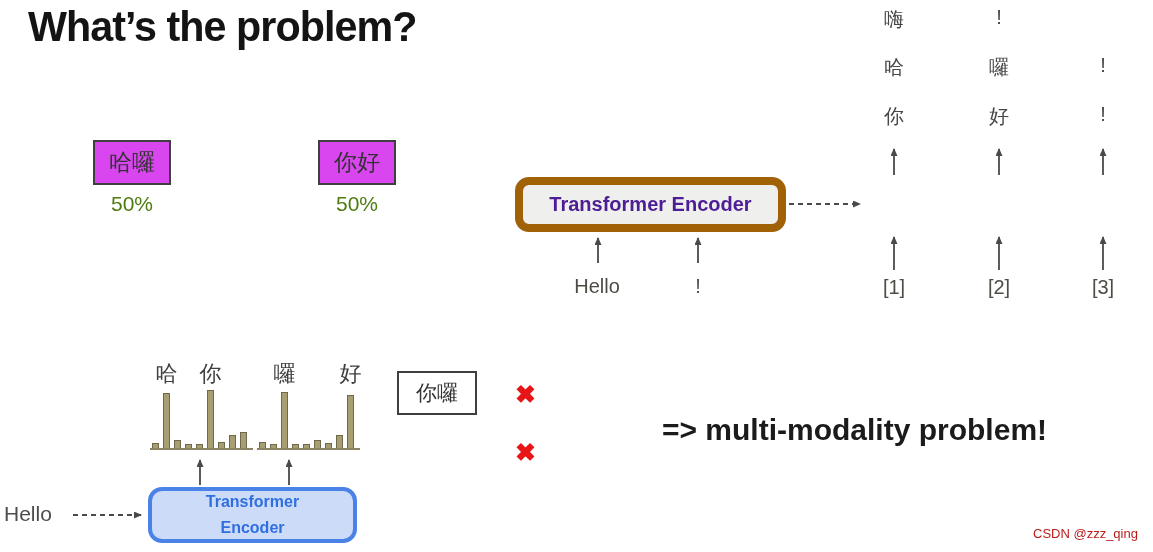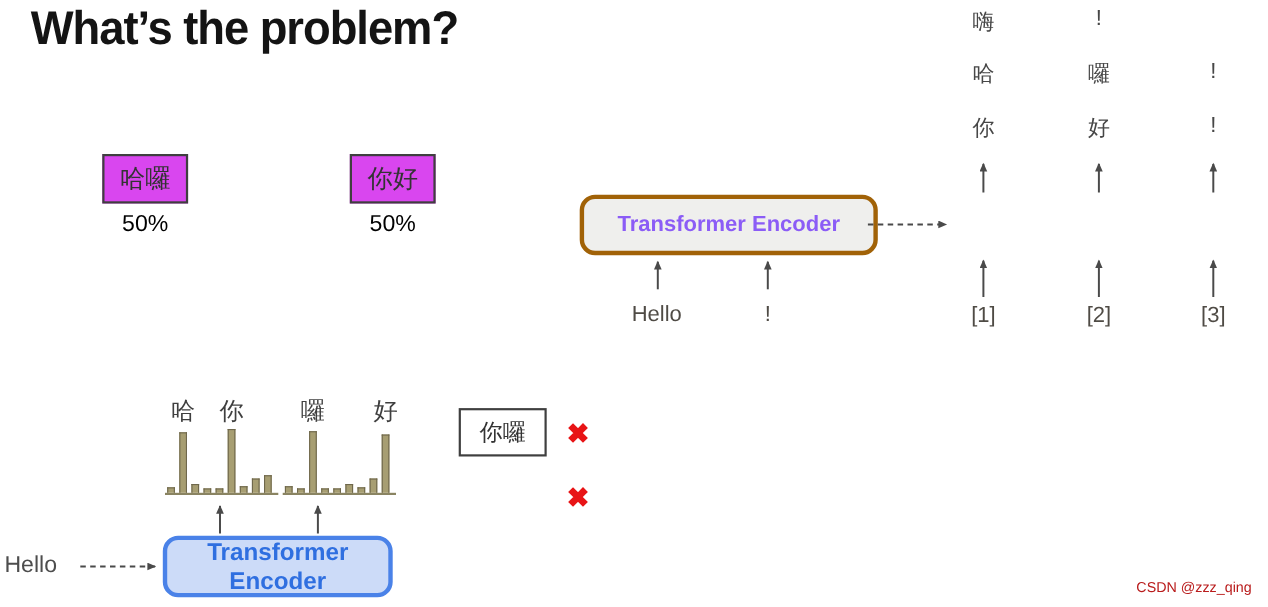--- a/index.html
+++ b/index.html
@@ -10,51 +10,51 @@
   .abs{position:absolute;}
   .slide-title{
     left:28px;top:2px;font-size:43px;font-weight:700;color:#141414;
     letter-spacing:-1px;transform:scaleX(.96);transform-origin:left top;white-space:nowrap;
   }
   .cand-box{
     width:78px;height:45px;border:2px solid #3f3f3f;background:#d946ef;
     display:flex;align-items:center;justify-content:center;
     font-size:23px;color:#333;box-sizing:border-box;
   }
-  .prob-label{width:78px;text-align:center;font-size:21px;color:#000000;}
+  .prob-label{width:78px;text-align:center;font-size:21px;color:#4d7c0f;}
   .enc-box{
-    left:527px;top:177px;width:271px;height:55px;box-sizing:border-box;
-    background:#efefed;border:4px solid #a16207;border-radius:14px;
+    left:515px;top:177px;width:271px;height:55px;box-sizing:border-box;
+    background:#efefed;border:8px solid #a16207;border-radius:14px;
     display:flex;align-items:center;justify-content:center;
-    font-size:20px;font-weight:700;color:#8b5cf6;
+    font-size:20px;font-weight:700;color:#4c1d95;
   }
   .dec-box{
     left:867px;top:177px;width:274px;height:55px;box-sizing:border-box;
     background:#cedcf8;border:4px solid #4a82e8;border-radius:14px;
     display:flex;align-items:center;justify-content:center;
     font-size:21px;font-weight:700;color:#2f6fe0;
   }
   .io-label{font-size:20px;color:#4f4b45;transform:translateX(-50%);white-space:nowrap;}
   .grid-char{width:80px;text-align:center;font-size:20px;color:#474747;transform:translateX(-50%);}
   .bar-chart{
     width:99px;height:60px;box-sizing:content-box;padding:0 2px;
     border-bottom:2px solid #8a8462;display:flex;align-items:flex-end;gap:4px;
     overflow:visible;
   }
   .bar{width:7px;background:#a79e72;border:1px solid #6f684c;border-bottom:none;box-sizing:border-box;}
   .bar-label{position:absolute;top:-29px;font-size:22px;color:#3f3f3f;transform:translateX(-50%);}
   .dec-box-bottom{
     left:148px;top:487px;width:209px;height:56px;box-sizing:border-box;
     background:#ccdbf8;border:4px solid #4a82e8;border-radius:14px;
     display:flex;flex-direction:column;align-items:center;justify-content:center;
-    font-size:22px;font-weight:700;color:#2f6fe0;line-height:26px;
+    font-size:16px;font-weight:700;color:#2f6fe0;line-height:26px;
   }
   .hello-bottom{left:4px;top:502px;font-size:21px;color:#4d4d4d;}
   .wrong-box{
-    left:417px;width:80px;height:44px;border:2px solid #3f3f3f;background:#fff;
+    left:397px;width:80px;height:44px;border:2px solid #3f3f3f;background:#fff;
     display:flex;align-items:center;justify-content:center;font-size:21px;color:#333;
     box-sizing:border-box;
   }
   .cross{left:515px;font-size:25px;font-weight:700;color:#e81416;}
   .conclusion{left:662px;top:413px;font-size:30px;font-weight:700;color:#1b1b1b;white-space:nowrap;}
   .watermark{left:1033px;top:526px;font-size:13px;color:#b91c1c;}
   svg.overlay{position:absolute;left:0;top:0;pointer-events:none;}
 </style>
 </head>
 <body>
@@ -125,20 +125,21 @@
     <span>Encoder</span>
   </div>
   <div class="abs hello-bottom">Hello</div>
 
   <div class="abs wrong-box" style="top:371px;">
     <span>你囉</span>
   </div>
   <div class="abs cross" style="top:380px;">✖</div>
   <div class="abs cross" style="top:438px;">✖</div>
 
+  <div class="abs conclusion">=&gt; multi-modality problem!</div>
 
   <div class="abs watermark">CSDN @zzz_qing</div>
 
   <svg class="overlay" width="1153" height="552" viewBox="0 0 1153 552">
     <defs>
       <marker id="ah" markerWidth="9" markerHeight="8" refX="7" refY="3.5" orient="auto" markerUnits="userSpaceOnUse">
         <path d="M0,0 L8,3.5 L0,7 Z" fill="#4a4a4a"></path>
       </marker>
     </defs>
 

